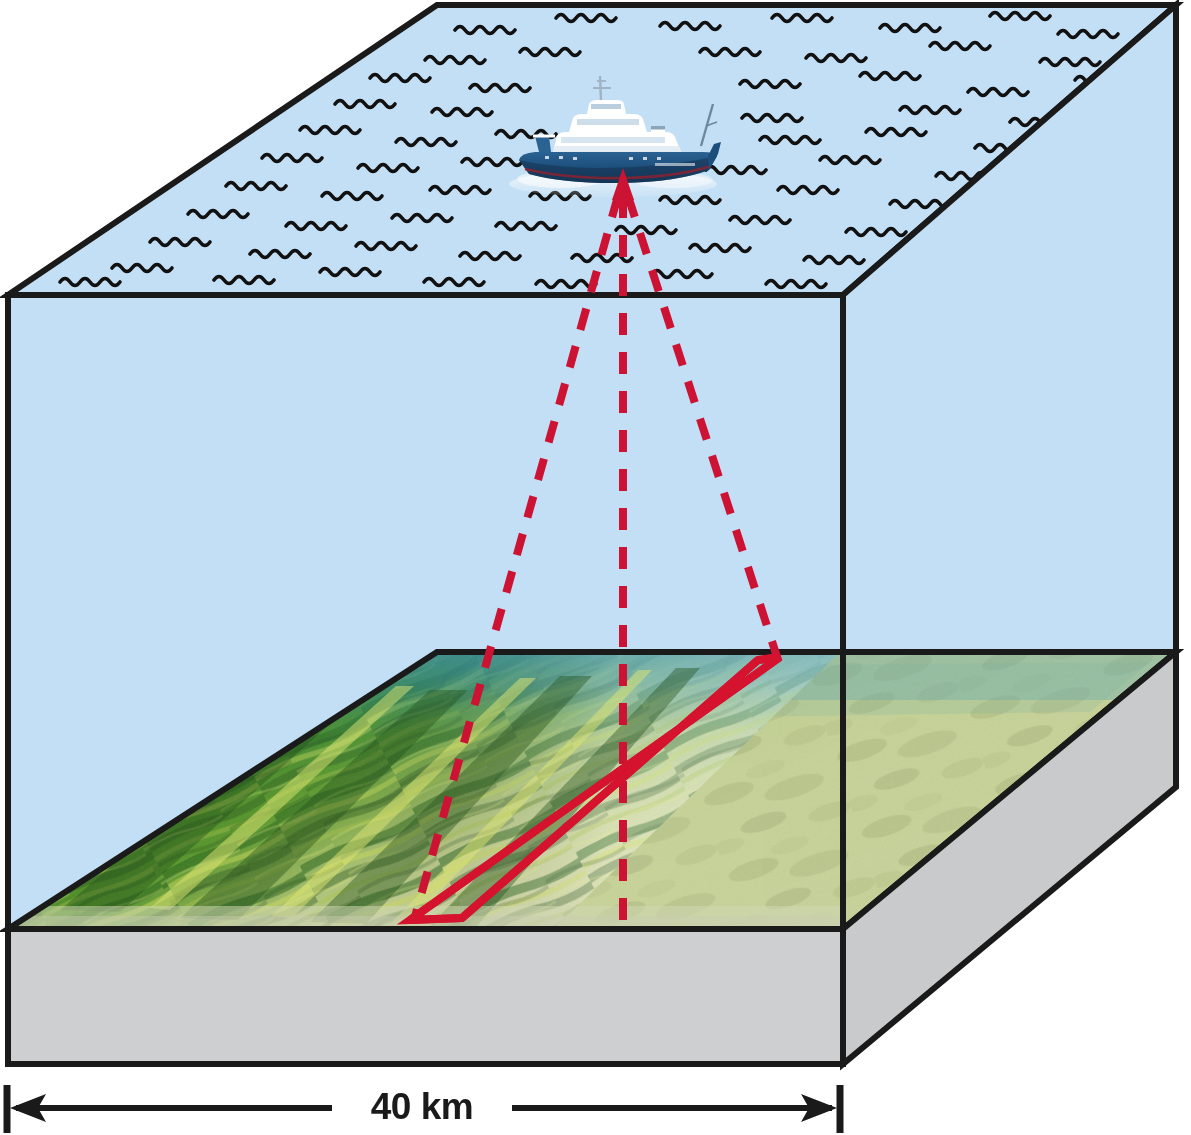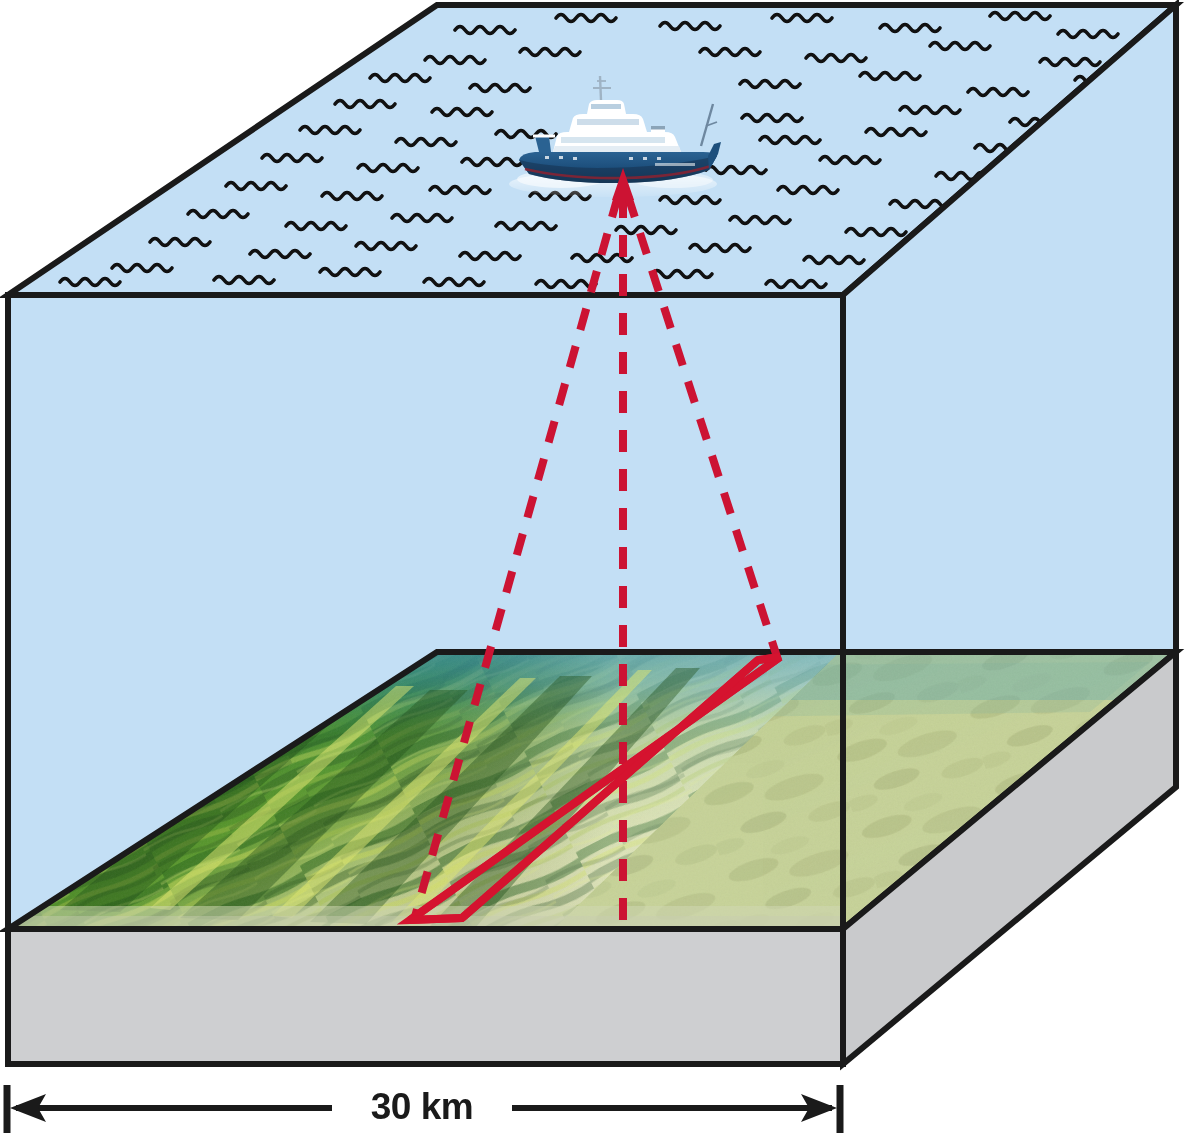--- a/index.html
+++ b/index.html
@@ -339,15 +339,15 @@
 
     <g stroke="#1a1a1a" fill="#1a1a1a">
       <line x1="7" y1="1085" x2="7" y2="1133" stroke-width="7"></line>
       <line x1="840" y1="1085" x2="840" y2="1133" stroke-width="7"></line>
       <line x1="16" y1="1108" x2="832" y2="1108" stroke-width="6"></line>
       <polygon points="10,1108 46,1094 38,1108 46,1122" stroke="none"></polygon>
       <polygon points="837,1108 801,1094 809,1108 801,1122" stroke="none"></polygon>
     </g>
   </svg>
 
-  <div class="scalelabel">30 km</div>
+  <div class="scalelabel">40 km</div>
 
 </div>
 
 </body></html>

